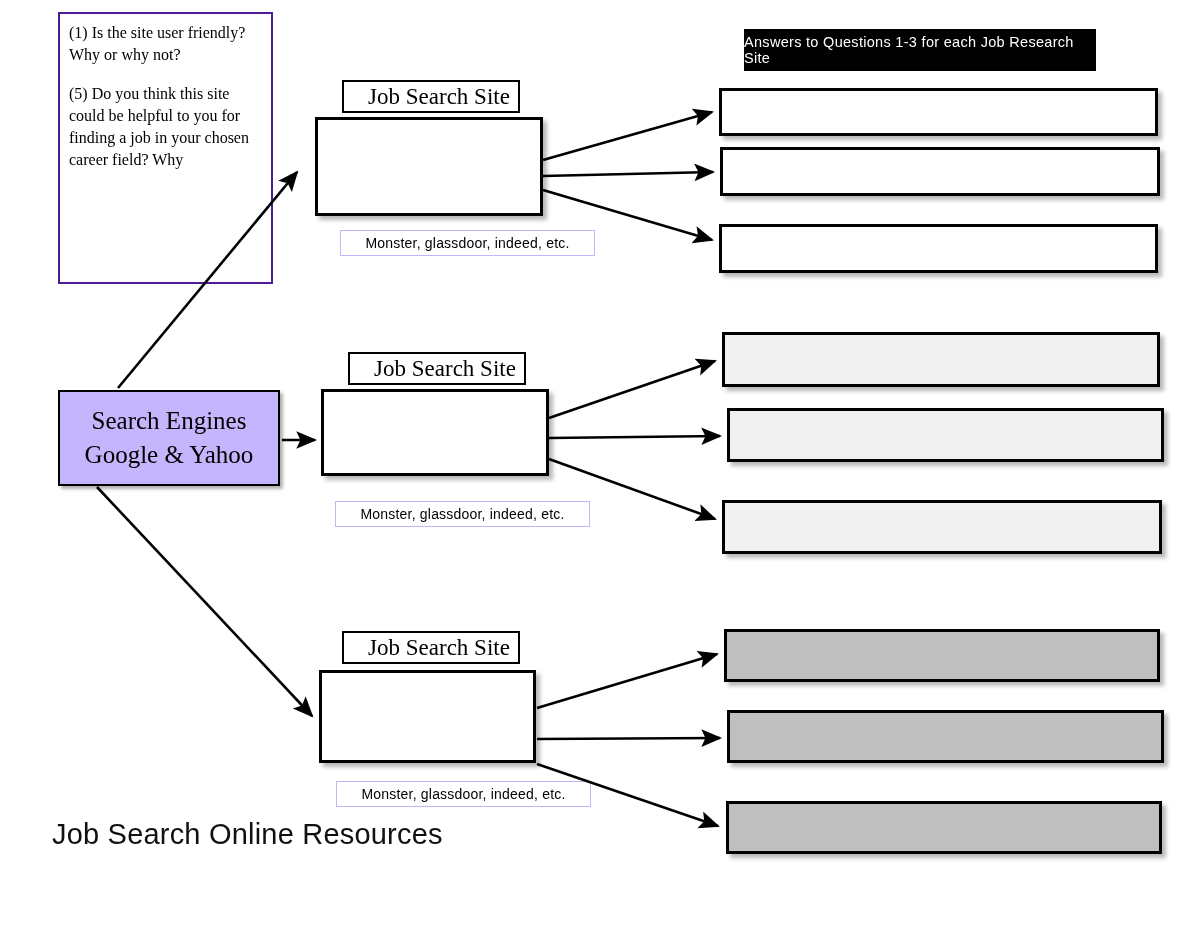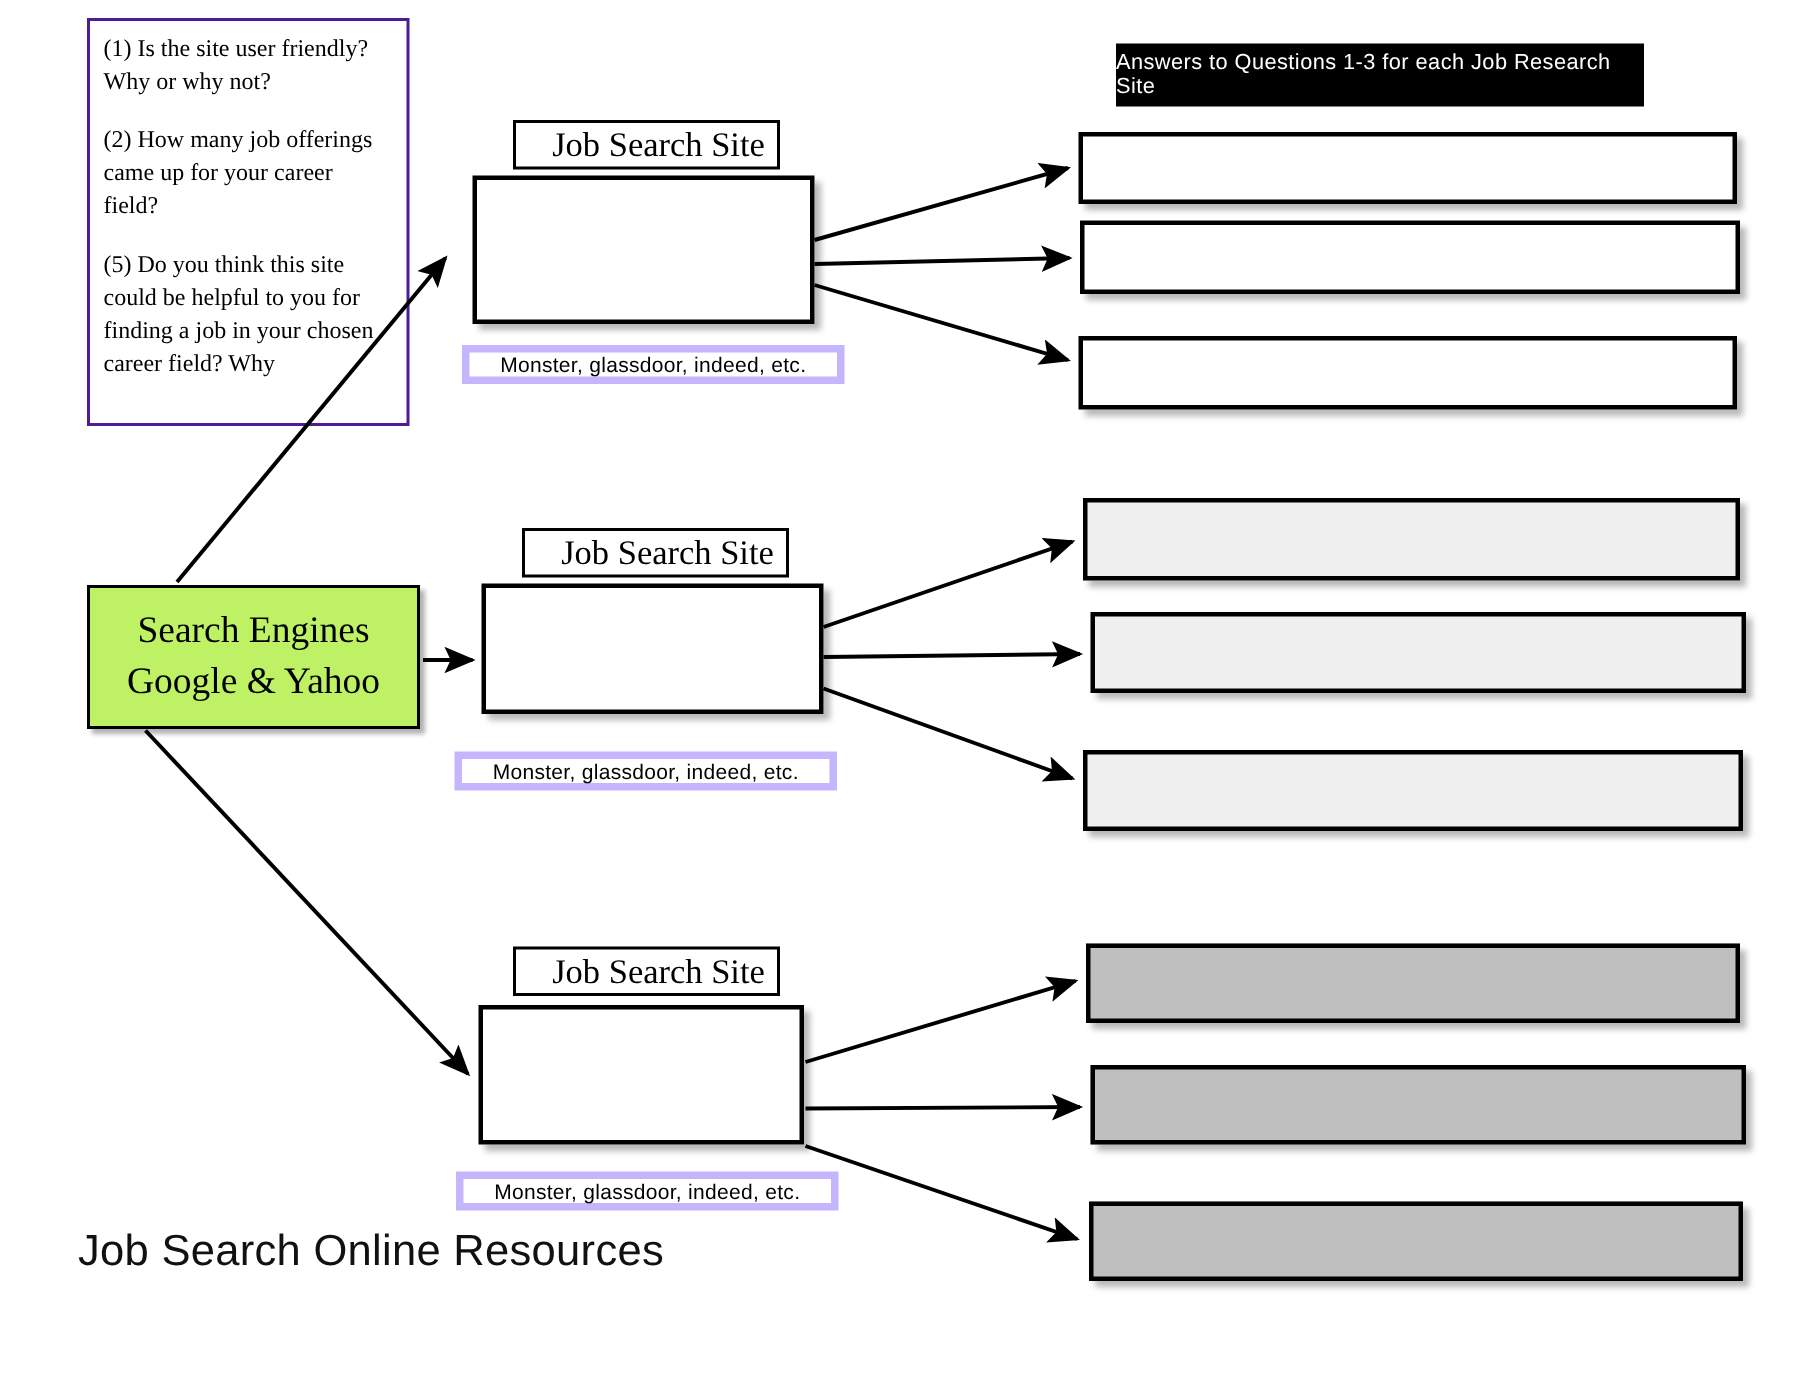--- a/index.html
+++ b/index.html
@@ -39,21 +39,21 @@
   }
 
   
   .search-engines-box {
     position: absolute;
     left: 58px;
     top: 390px;
     width: 222px;
     height: 96px;
     border: 2px solid #000;
-    background: #bef264;
+    background: #c4b5fd;
     box-sizing: border-box;
     display: flex;
     flex-direction: column;
     justify-content: center;
     align-items: center;
     box-shadow: 3px 3px 3px rgba(0,0,0,0.30);
   }
   .search-engines-line {
     font-family: "Liberation Serif", serif;
     font-size: 25px;
@@ -79,31 +79,32 @@
   }
   .site-body {
     position: absolute;
     border: 3px solid #000;
     background: #fff;
     box-sizing: border-box;
     box-shadow: 4px 4px 4px rgba(0,0,0,0.28);
   }
   .site-caption {
     position: absolute;
-    border: 5px solid #c4b5fd;
+    border: 1px solid #c4b5fd;
     background: #fff;
     box-sizing: border-box;
     display: flex;
     align-items: center;
     justify-content: center;
     font-family: "Liberation Sans", sans-serif;
     font-size: 14px;
     letter-spacing: .2px;
     color: #000;
     white-space: nowrap;
+    margin-left: 32px;
   }
 
   
   .answers-banner {
     position: absolute;
     left: 744px;
     top: 29px;
     width: 352px;
     height: 42px;
     background: #000000;
@@ -147,21 +148,20 @@
     pointer-events: none;
   }
 </style>
 </head>
 <body>
 
 <div id="canvas">
 
   <div class="questions-box">
     <div class="question-line">(1) Is the site user friendly? Why or why not?</div>
-    <div class="question-line">(2) How many job offerings came up for your career field?</div>
     <div class="question-line">(5) Do you think this site could be helpful to you for finding a job in your chosen career field? Why</div>
   </div>
 
   <div class="search-engines-box">
     <div class="search-engines-line">Search Engines</div>
     <div class="search-engines-line">Google &amp; Yahoo</div>
   </div>
 
   <div class="answers-banner">Answers to Questions 1-3 for each Job Research Site</div>
 

